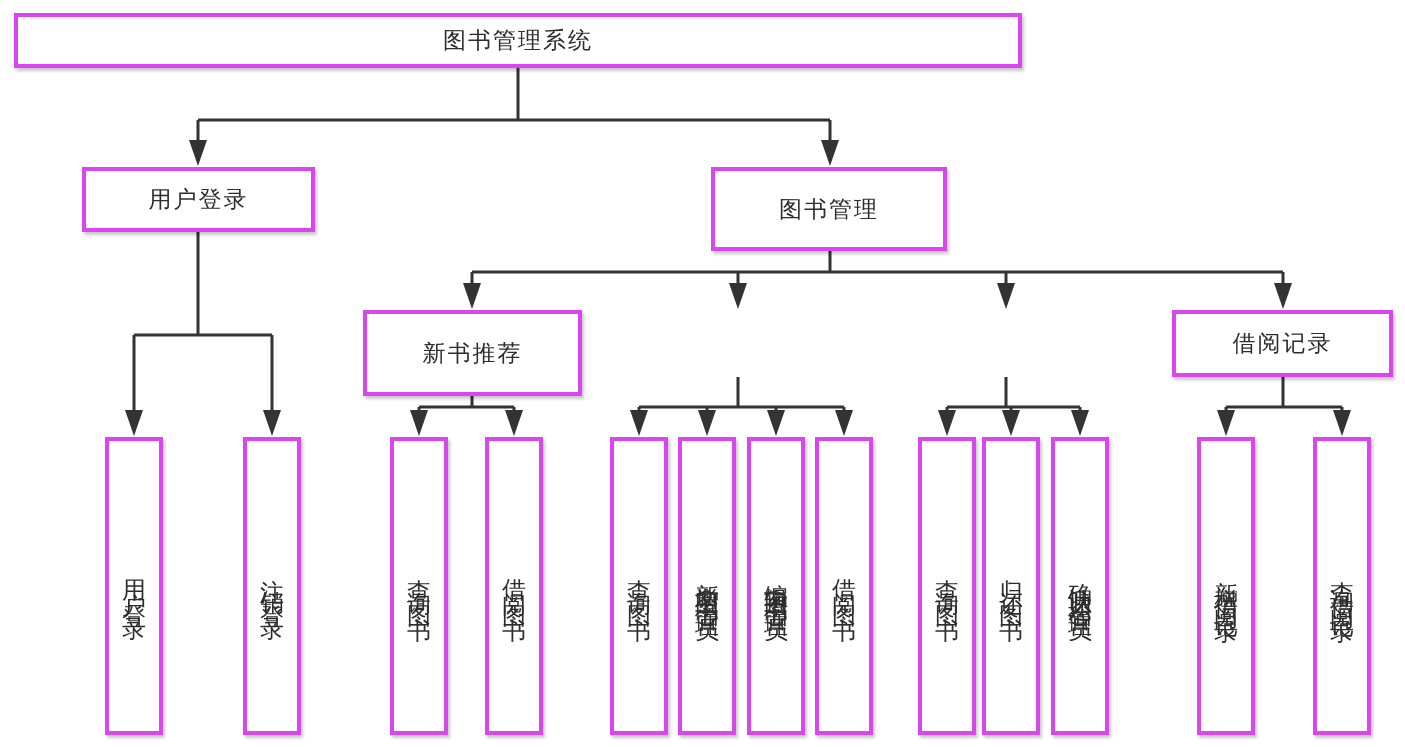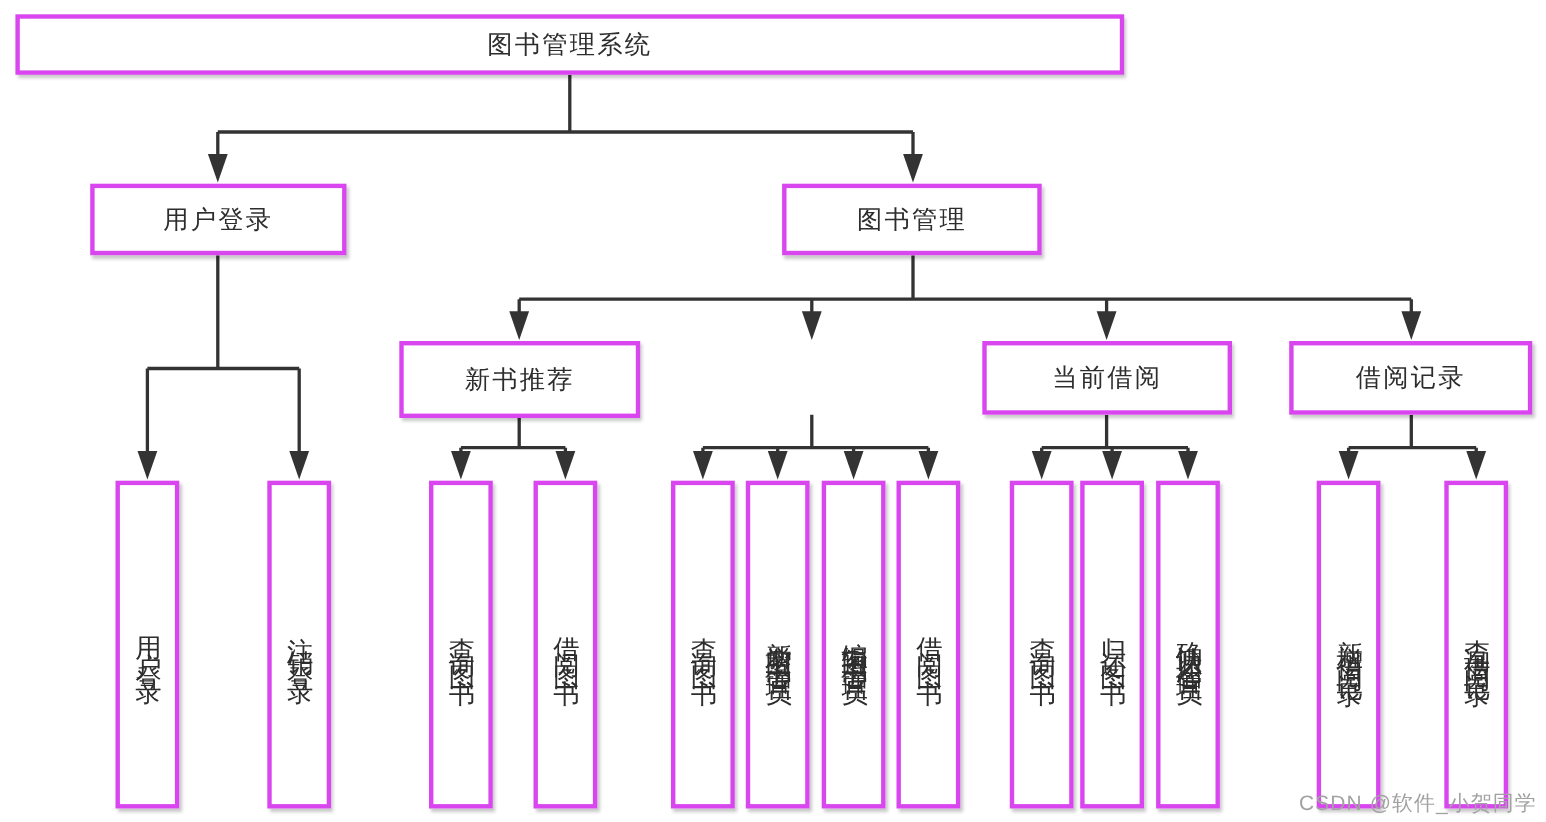--- a/index.html
+++ b/index.html
@@ -19,22 +19,22 @@
   .leaf span{
     writing-mode:vertical-rl;text-orientation:mixed;
     font-size:24px;letter-spacing:13px;line-height:1;
   }
   .leaf.len6 span{letter-spacing:8px;}
   .leaf.len9 span{letter-spacing:5px;}
 
   
   #root       {left:14px;  top:13px;  width:1008px;height:55px;}
   #n-user     {left:82px;  top:167px; width:233px; height:65px;}
-  #n-mgmt     {left:711px; top:167px; width:236px; height:65px;}
-  #n-new      {left:363px; top:310px; width:219px; height:70px;}
+  #n-mgmt     {left:711px; top:167px; width:236px; height:84px;}
+  #n-new      {left:363px; top:310px; width:219px; height:86px;}
   #n-borrow   {left:632px; top:310px; width:213px; height:67px;}
   #n-current  {left:893px; top:310px; width:227px; height:67px;}
   #n-records  {left:1172px;top:310px; width:221px; height:67px;}
   .leaf{top:437px;width:58px;height:298px;}
   #l-login {left:105px;} #l-logout{left:243px;}
   #l-nb1   {left:390px;} #l-nb2   {left:485px;}
   #l-bb1   {left:610px;} #l-bb2   {left:678px;} #l-bb3{left:747px;} #l-bb4{left:815px;}
   #l-cb1   {left:918px;} #l-cb2   {left:982px;} #l-cb3{left:1051px;}
   #l-br1   {left:1197px;}#l-br2   {left:1313px;}
 
@@ -91,23 +91,20 @@
   <div class="box h" id="n-user">
     <span>用户登录</span>
   </div>
   <div class="box h" id="n-mgmt">
     <span>图书管理</span>
   </div>
 
   <div class="box h" id="n-new">
     <span>新书推荐</span>
   </div>
-  <div class="box h" id="n-current">
-    <span>当前借阅</span>
-  </div>
   <div class="box h" id="n-records">
     <span>借阅记录</span>
   </div>
 
   <div class="box leaf" id="l-login">
     <span>用户登录</span>
   </div>
   <div class="box leaf" id="l-logout">
     <span>注销登录</span>
   </div>
@@ -142,15 +139,14 @@
     <span>确认归还（管理员）</span>
   </div>
 
   <div class="box leaf len6" id="l-br1">
     <span>新增借阅记录</span>
   </div>
   <div class="box leaf len6" id="l-br2">
     <span>查询借阅记录</span>
   </div>
 
-  <div class="watermark">CSDN @软件_小贺同学</div>
 
 </div>
 
 </body></html>

